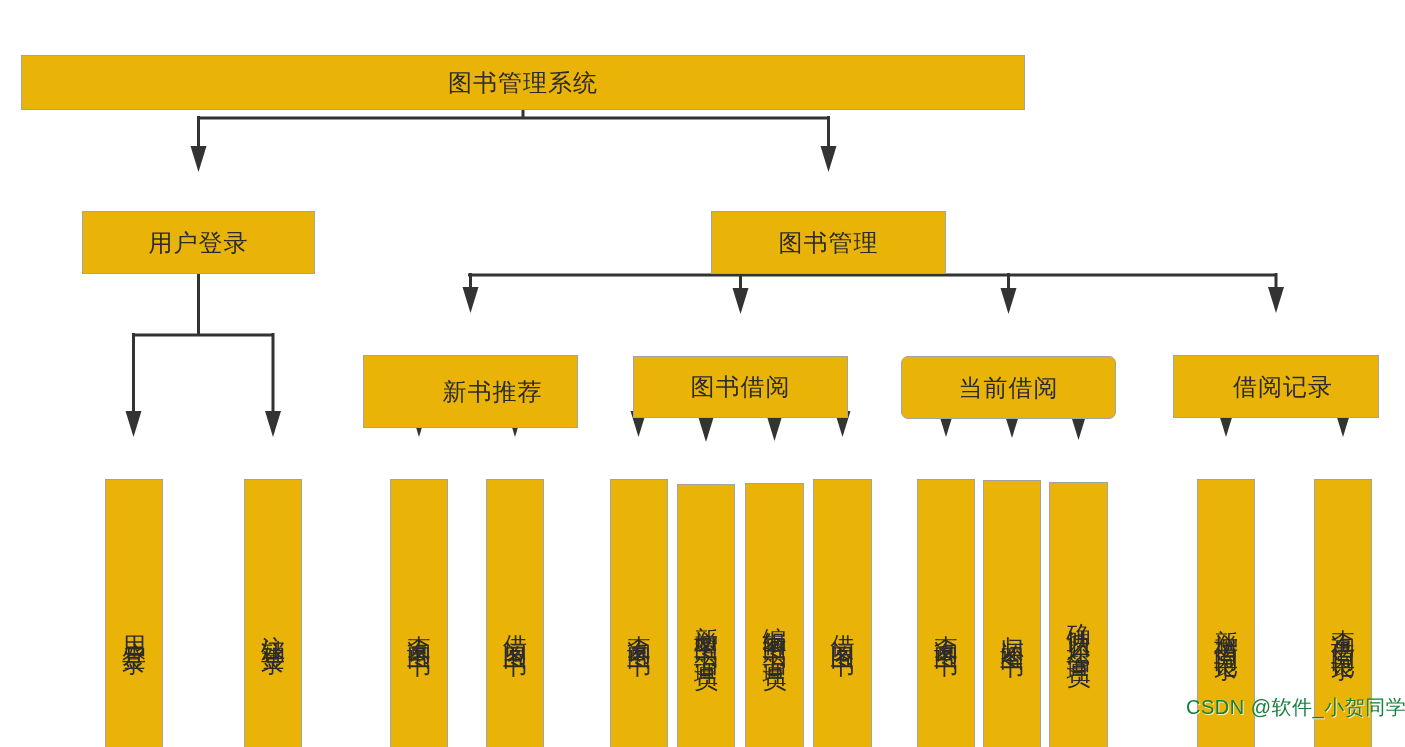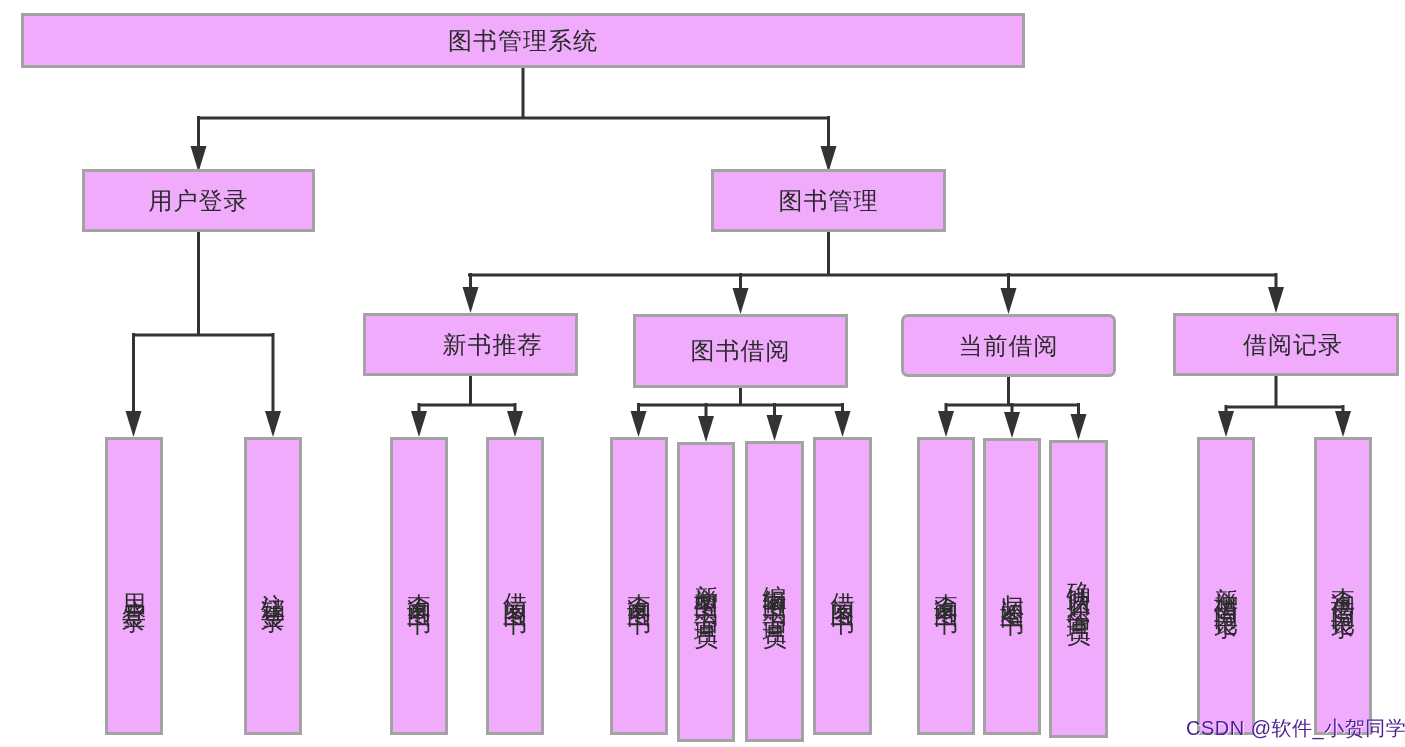--- a/index.html
+++ b/index.html
@@ -8,46 +8,47 @@
     width: 1405px;
     height: 747px;
     background: #ffffff;
     font-family: "Liberation Sans", sans-serif;
     overflow: hidden;
   }
   .stage svg.wires { position: absolute; left: 0; top: 0; }
   .node {
     position: absolute;
     box-sizing: border-box;
-    border: 3px solid #a3a3a3;
-    background: #f0abfc;
+    border: 1px solid #a3a3a3;
+    background: #eab308;
     display: flex;
     align-items: center;
     justify-content: center;
     color: #2b2b2b;
+    margin-top: 42px;
   }
   .node.hlabel {
     font-size: 24px;
     letter-spacing: 1px;
     white-space: nowrap;
   }
   .leaf span {
     writing-mode: vertical-lr;
     line-height: 1;
     font-size: 24px;
     letter-spacing: 6px;
     color: #2b2b2b;
   }
   .watermark {
     position: absolute;
     left: 1186px;
-    top: 715px;
+    top: 694px;
     font-size: 20px;
     letter-spacing: 0.5px;
-    color: #4c1d95;
+    color: #15803d;
     text-shadow: 1px 1px 0 rgba(255,255,255,0.75);
     white-space: nowrap;
     z-index: 5;
   }
 </style>
 </head>
 <body>
 
 <div class="stage">
 
@@ -95,30 +96,30 @@
     <span>图书管理系统</span>
   </div>
 
   <div class="node hlabel" style="left:82px; top:169px; width:233px; height:63px;">
     <span>用户登录</span>
   </div>
   <div class="node hlabel" style="left:711px; top:169px; width:235px; height:63px;text-align:right;">
     <span>图书管理</span>
   </div>
 
-  <div class="node hlabel" style="left:363px; top:313px; width:215px; height:63px;padding-left:44px;">
+  <div class="node hlabel" style="left:363px; top:313px; width:215px; height:73px;padding-left:44px;">
     <span>新书推荐</span>
   </div>
-  <div class="node hlabel" style="left:633px; top:314px; width:215px; height:74px;">
+  <div class="node hlabel" style="left:633px; top:314px; width:215px; height:62px;">
     <span>图书借阅</span>
   </div>
   <div class="node hlabel" style="left:901px; top:314px; width:215px; height:63px;border-radius:7px;">
     <span>当前借阅</span>
   </div>
-  <div class="node hlabel" style="left:1173px; top:313px; width:226px; height:63px;padding-left:14px;">
+  <div class="node hlabel" style="left:1173px; top:313px; width:206px; height:63px;padding-left:14px;">
     <span>借阅记录</span>
   </div>
 
   <div class="node leaf" style="left:105px; top:437px; width:58px; height:298px;">
     <span>用户登录</span>
   </div>
   <div class="node leaf" style="left:244px; top:437px; width:58px; height:298px;">
     <span>注销登录</span>
   </div>
 

